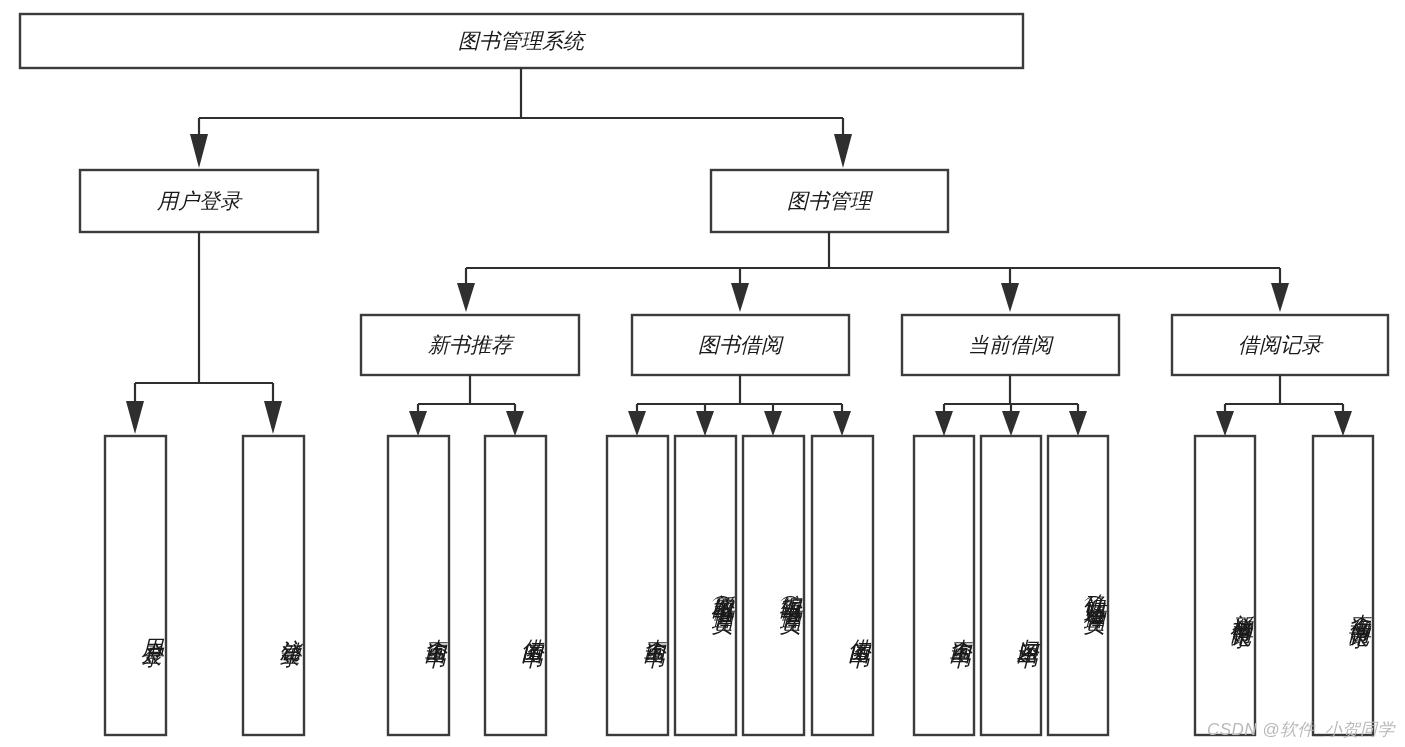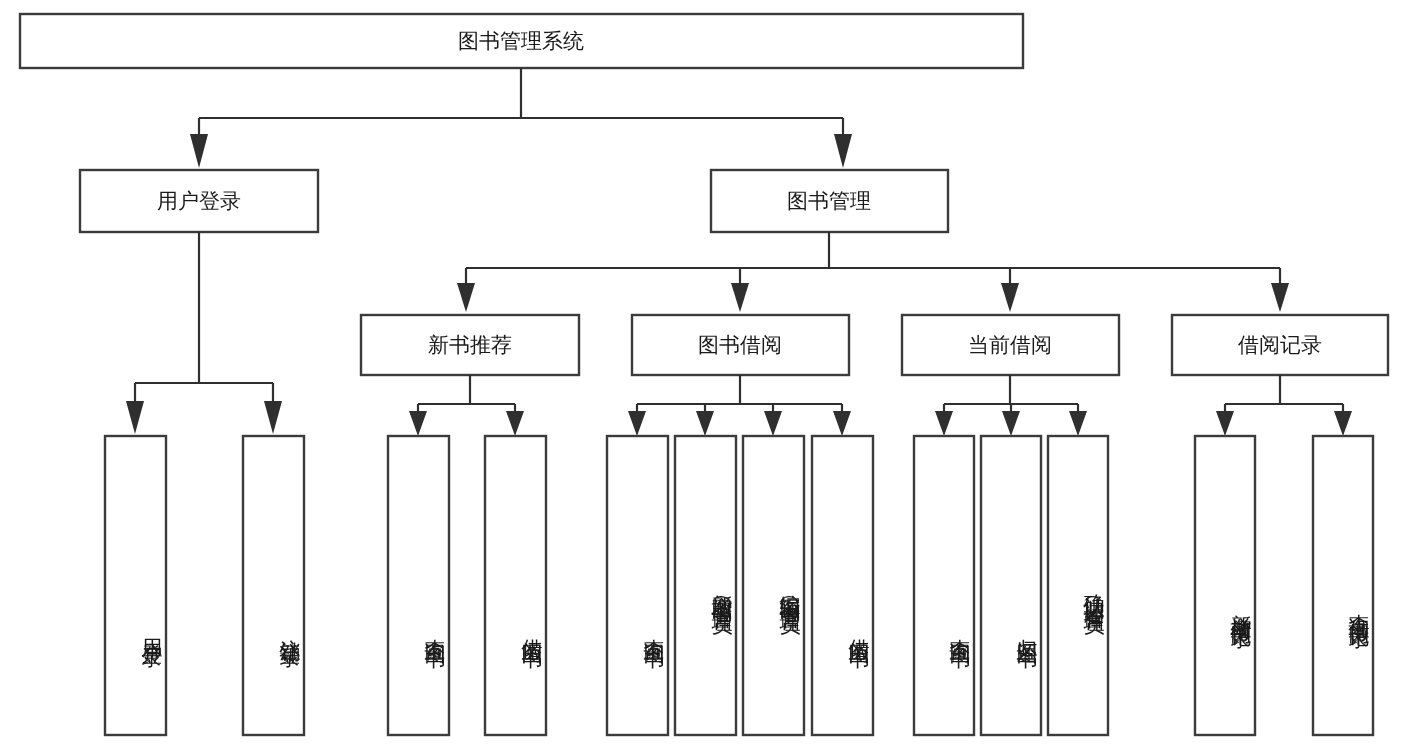--- a/index.html
+++ b/index.html
@@ -11,20 +11,21 @@
     width: 1405px;
     height: 747px;
     font-family: "Liberation Sans", "DejaVu Sans", sans-serif;
     overflow: hidden;
   }
   #diagram-root {
     position: relative;
     width: 1405px;
     height: 747px;
     background: #ffffff;
+    font-style: italic;
   }
   svg.diagram-canvas {
     position: absolute;
     left: 0;
     top: 0;
     width: 1405px;
     height: 747px;
   }
   .node-box {
     fill: #ffffff;
@@ -217,13 +218,14 @@
   <div class="leaf-label" style="left:743px; top:436px; width:61px; height:299px; padding-top:10px; box-sizing:border-box;">编辑图书（管理员）</div>
   <div class="leaf-label" style="left:812px; top:436px; width:61px; height:299px; padding-top:84px; box-sizing:border-box;">借阅图书</div>
 
   <div class="leaf-label" style="left:914px; top:436px; width:60px; height:299px; padding-top:84px; box-sizing:border-box;">查询图书</div>
   <div class="leaf-label" style="left:981px; top:436px; width:60px; height:299px; padding-top:84px; box-sizing:border-box;">归还图书</div>
   <div class="leaf-label" style="left:1048px; top:436px; width:60px; height:299px; padding-top:10px; box-sizing:border-box;">确认归还（管理员）</div>
 
   <div class="leaf-label" style="left:1195px; top:436px; width:60px; height:299px; padding-top:40px; box-sizing:border-box;">新增借阅记录</div>
   <div class="leaf-label" style="left:1313px; top:436px; width:60px; height:299px; padding-top:40px; box-sizing:border-box;">查询借阅记录</div>
 
+  <div class="watermark">CSDN @软件_小贺同学</div>
 </div>
 
 </body></html>

